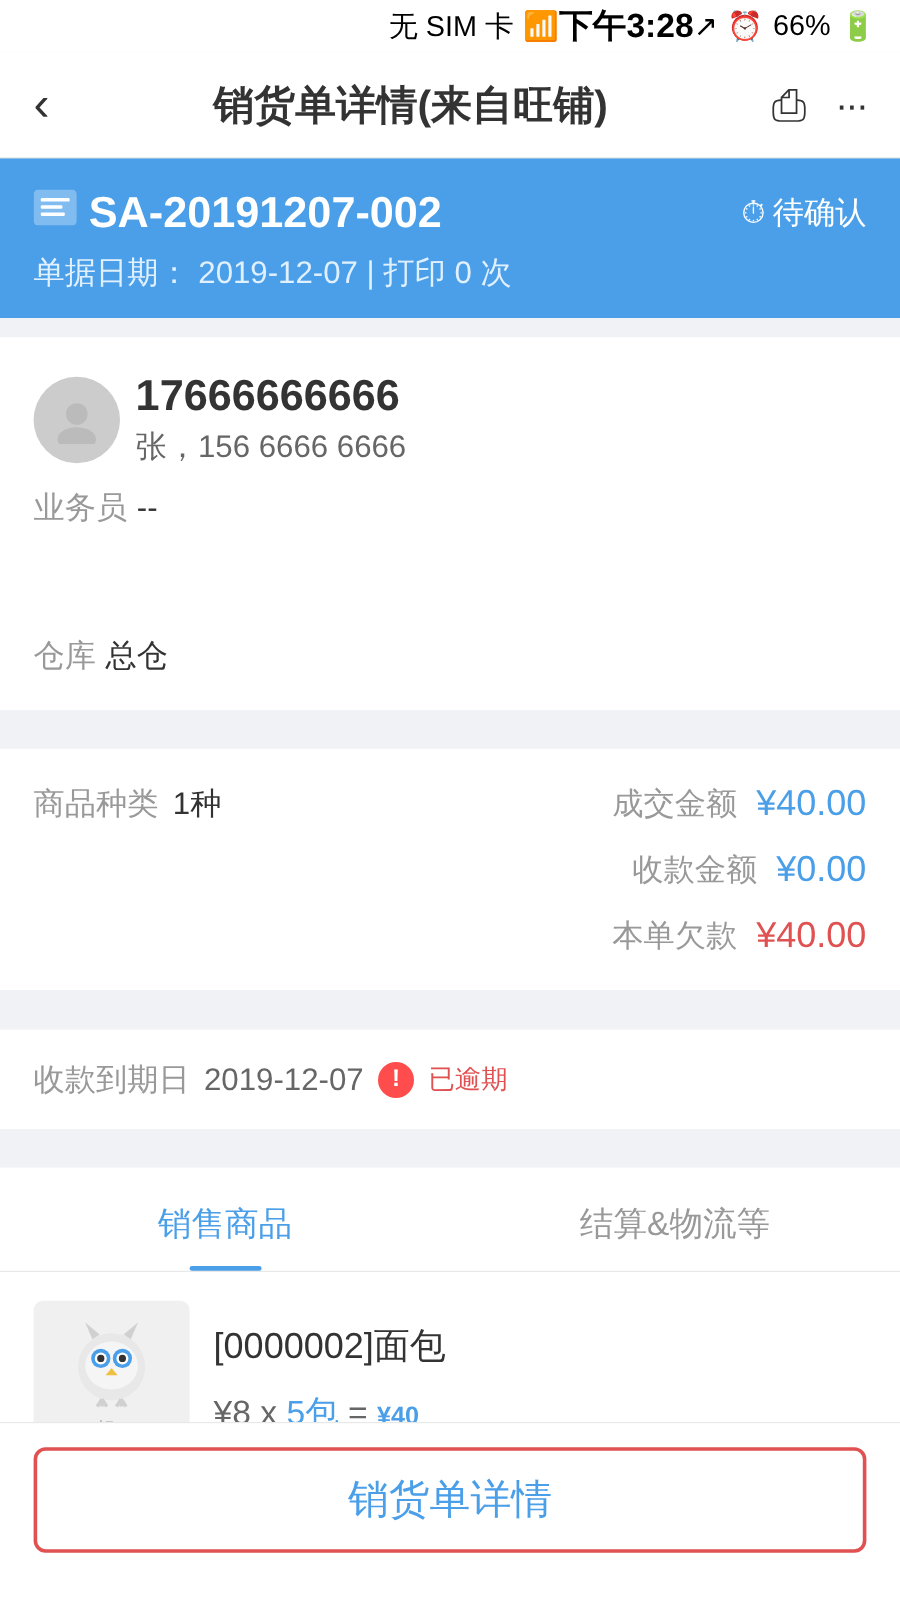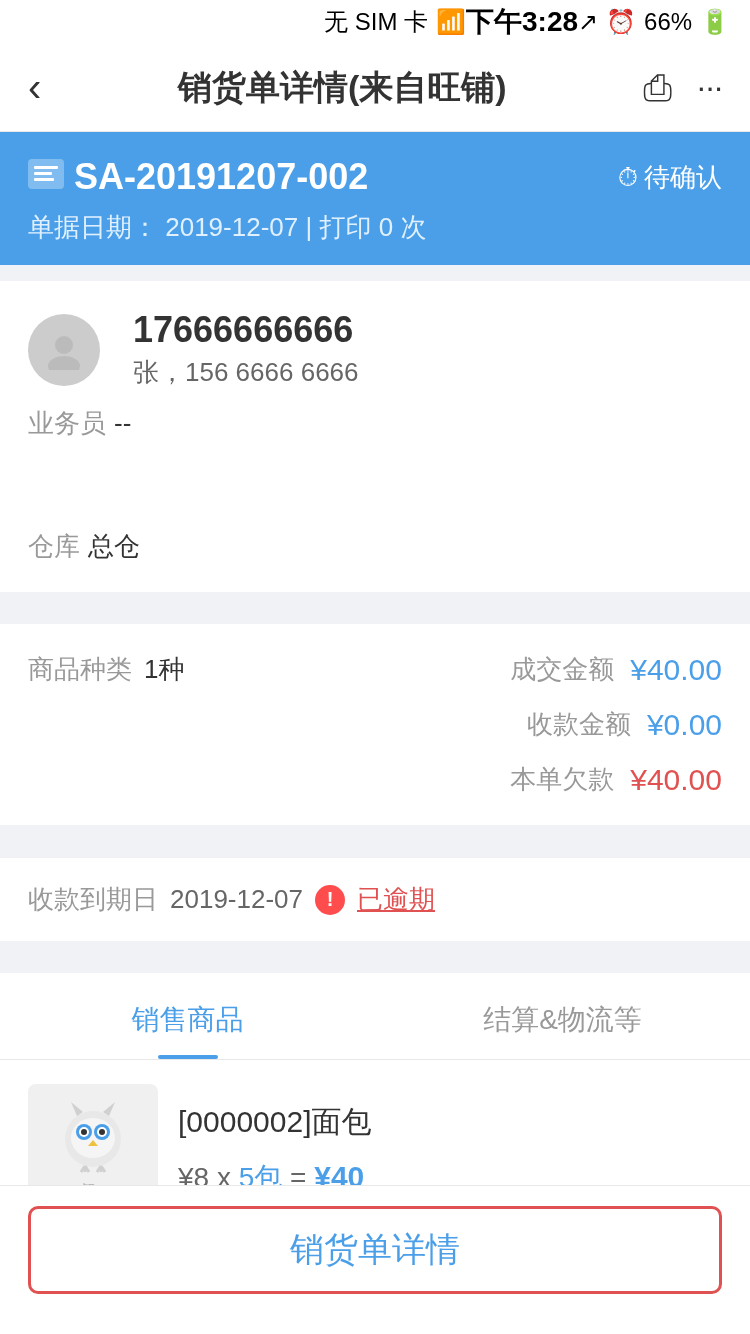--- a/index.html
+++ b/index.html
@@ -98,21 +98,21 @@
     .white-section {
       background: #fff;
       padding: 28px;
       margin-top: 16px;
     }
 
     
     .customer-row {
       display: flex;
       align-items: center;
-      gap: 33px;
+      gap: 13px;
       margin-bottom: 16px;
     }
     .avatar {
       width: 72px;
       height: 72px;
       border-radius: 50%;
       background: #ccc;
       display: flex;
       align-items: center;
       justify-content: center;
@@ -198,21 +198,21 @@
       border-radius: 50%;
       width: 30px;
       height: 30px;
       display: flex;
       align-items: center;
       justify-content: center;
       font-size: 20px;
       font-weight: 700;
       flex-shrink: 0;
     }
-    .overdue-text { color: #e05252; font-size: 26px; text-decoration: underline; }
+    .overdue-text { color: #e05252; font-size: 22px; }
 
     
     .tabs-section {
       background: #fff;
       margin-top: 16px;
     }
     .tabs-row {
       display: flex;
       border-bottom: 1px solid #e8e8e8;
     }
@@ -272,21 +272,21 @@
     .product-name {
       font-size: 30px;
       color: #333;
       margin-bottom: 16px;
     }
     .product-price {
       font-size: 28px;
       color: #666;
     }
     .product-price .qty { color: #4a9fe8; }
-    .product-price .total { color: #4a9fe8; font-weight: 600; font-size: 30px; }
+    .product-price .total { color: #4a9fe8; font-weight: 600; font-size: 21px; }
 
     
     .empty-area {
       background: #f0f2f5;
       height: 200px;
     }
 
     
     .bottom-bar {
       position: fixed;

